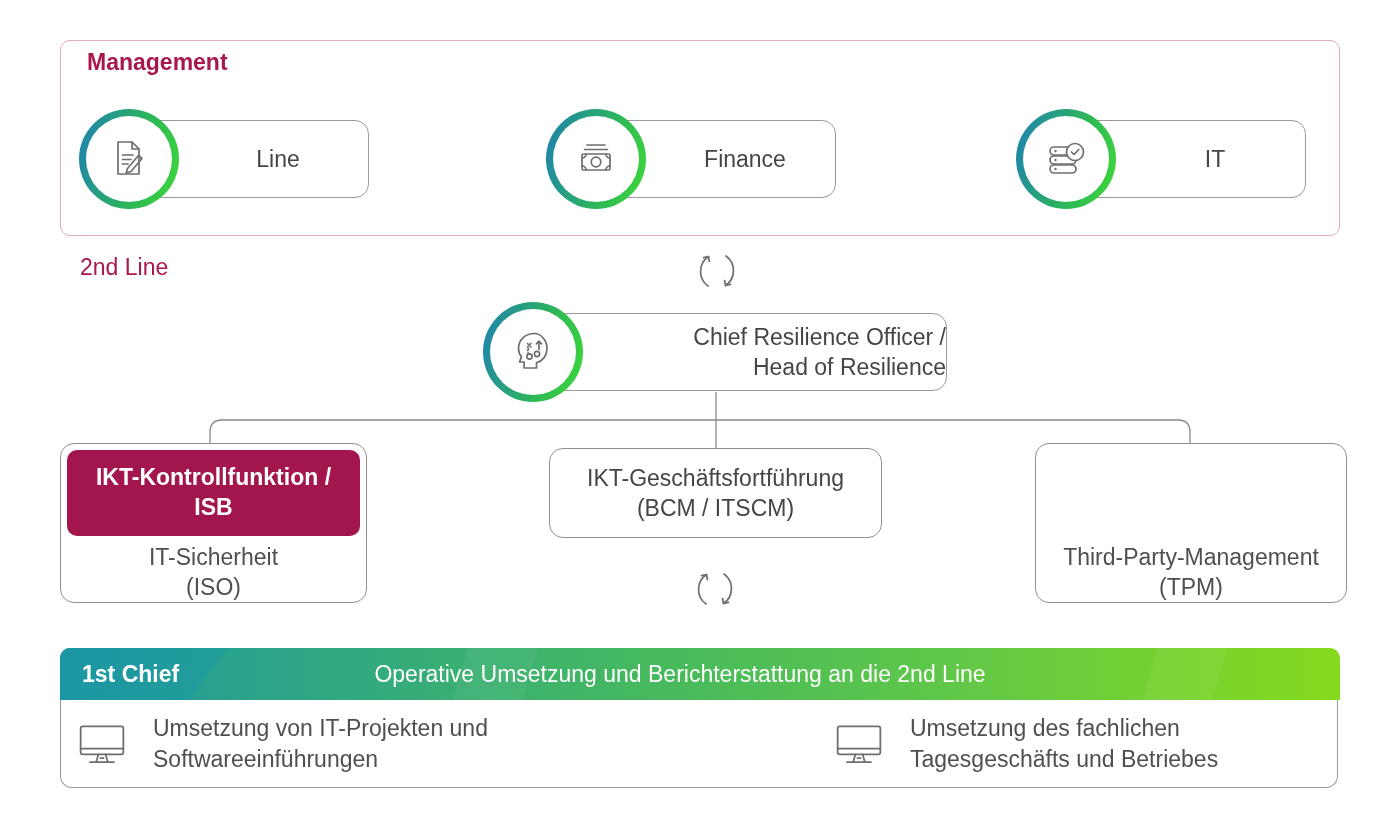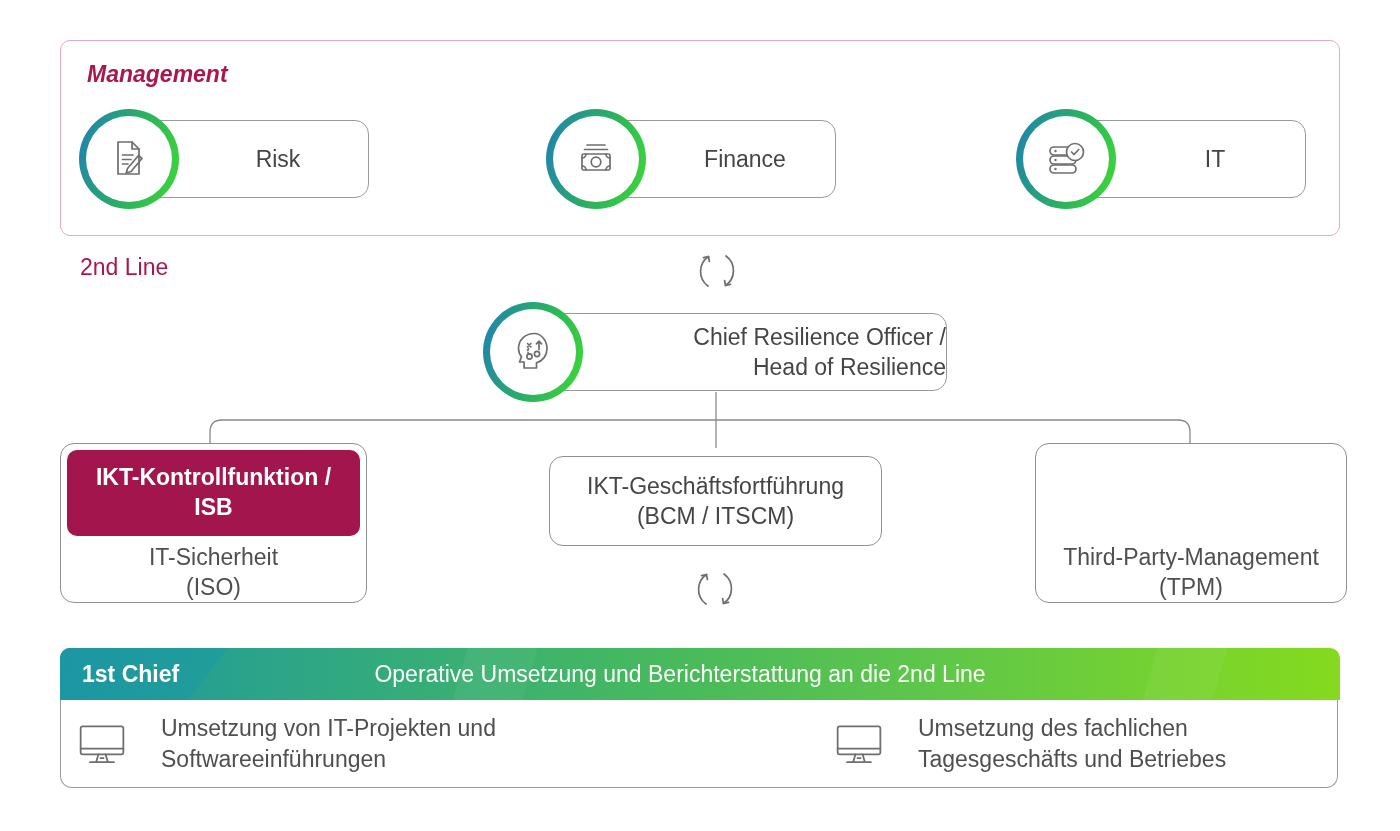--- a/index.html
+++ b/index.html
@@ -2,21 +2,21 @@
 <html><head>
 <meta charset="utf-8">
 <style>
   html,body{margin:0;padding:0;background:#ffffff;}
   .canvas{position:relative;width:1400px;height:831px;background:#fff;
           font-family:"Liberation Sans",sans-serif;color:#4f4f4f;overflow:hidden;}
 
   
   .mgmt-box{position:absolute;left:60px;top:40px;width:1278px;height:194px;
             border:1px solid #e2a9bf;border-radius:10px;background:#fff;}
-  .mgmt-label{position:absolute;left:26px;top:20px;font-size:23px;font-weight:bold;color:#a8174e;font-style:italic;}
+  .mgmt-label{position:absolute;left:26px;top:8px;font-size:23px;font-weight:bold;color:#a8174e;}
 
   .role-unit{position:absolute;height:100px;}
   .unit-risk{left:18px;top:68px;width:290px;}
   .unit-finance{left:485px;top:68px;width:290px;}
   .unit-it{left:955px;top:68px;width:290px;}
 
   .role-pill{position:absolute;left:50px;top:11px;right:0;height:78px;background:#fff;
              border:1px solid #9a9a9a;border-radius:14px;display:flex;align-items:center;
              justify-content:center;padding-left:58px;box-sizing:border-box;
              font-size:23px;color:#454545;}
@@ -39,21 +39,21 @@
             align-items:flex-end;justify-content:center;padding-left:48px;box-sizing:border-box;
             font-size:23px;line-height:1.32;color:#454545;text-align:center;}
 
   .connector-svg{position:absolute;left:0;top:0;pointer-events:none;}
 
   
   .unit-box{position:absolute;background:#fff;border:1px solid #909090;border-radius:14px;}
   .unit-left{left:60px;top:443px;width:305px;height:158px;}
   .unit-middle{left:549px;top:448px;width:331px;height:88px;display:flex;flex-direction:column;
                align-items:center;justify-content:center;font-size:23px;line-height:1.32;
-               color:#454545;text-align:center;margin-top:8px;}
+               color:#454545;text-align:center;}
   .unit-right{left:1035px;top:443px;width:310px;height:158px;}
   .red-header{position:absolute;left:6px;top:6px;right:6px;height:86px;background:#a3164d;
               border-radius:10px;color:#fff;font-weight:bold;font-size:23px;line-height:1.3;
               display:flex;flex-direction:column;align-items:center;justify-content:center;text-align:right;}
   .unit-sub{position:absolute;left:-10px;right:-10px;top:99px;text-align:center;font-size:23px;
             line-height:1.3;color:#4f4f4f;white-space:nowrap;}
 
   
   .bar{position:absolute;left:60px;top:648px;width:1280px;height:52px;border-radius:10px 10px 0 0;
        background:linear-gradient(90deg,#1e94a5 0%,#28a18f 12%,#36ad78 28%,#48ba5c 48%,#5ec64a 68%,#74d133 85%,#85da1d 100%);
@@ -67,33 +67,33 @@
              color:#fff;font-weight:bold;font-size:23px;z-index:3;}
   .bar-text{position:absolute;left:80px;right:120px;top:50%;transform:translateY(-50%);
             text-align:center;color:#fdfefc;font-size:23px;z-index:3;}
 
   
   .first-box{position:absolute;left:60px;top:700px;width:1278px;height:88px;background:#fff;
              border:1px solid #9a9a9a;border-top:none;border-radius:0 0 12px 12px;box-sizing:border-box;}
   .fl-item{position:absolute;top:0;height:100%;display:flex;align-items:center;}
   .fl-item-1{left:16px;}
   .fl-item-2{left:773px;}
-  .fl-text{margin-left:34px;font-size:23px;line-height:1.32;color:#4f4f4f;}
+  .fl-text{margin-left:26px;font-size:23px;line-height:1.32;color:#4f4f4f;}
 </style>
 </head>
 <body>
 
 <div class="canvas">
 
   <div class="mgmt-box">
     <div class="mgmt-label">Management</div>
 
     <div class="role-unit unit-risk">
       <div class="role-pill">
-        <span>Risk</span>
+        <span>Line</span>
       </div>
       <div class="grad-circle">
         <div class="circle-inner"></div>
         <svg width="52" height="52" viewBox="0 0 52 52">
           <path class="icon-stroke" d="M15 9 H29 L36 16 V41 H15 Z"></path>
           <path class="icon-stroke" d="M29 9 V16 H36"></path>
           <path class="icon-stroke" d="M19.5 22 H30 M19.5 26.5 H28 M19.5 31 H25"></path>
           <path class="icon-stroke" d="M35.5 22.5 L39 25.5 L28 38.5 L23.2 40 L24.5 35.5 Z"></path>
         </svg>
       </div>

